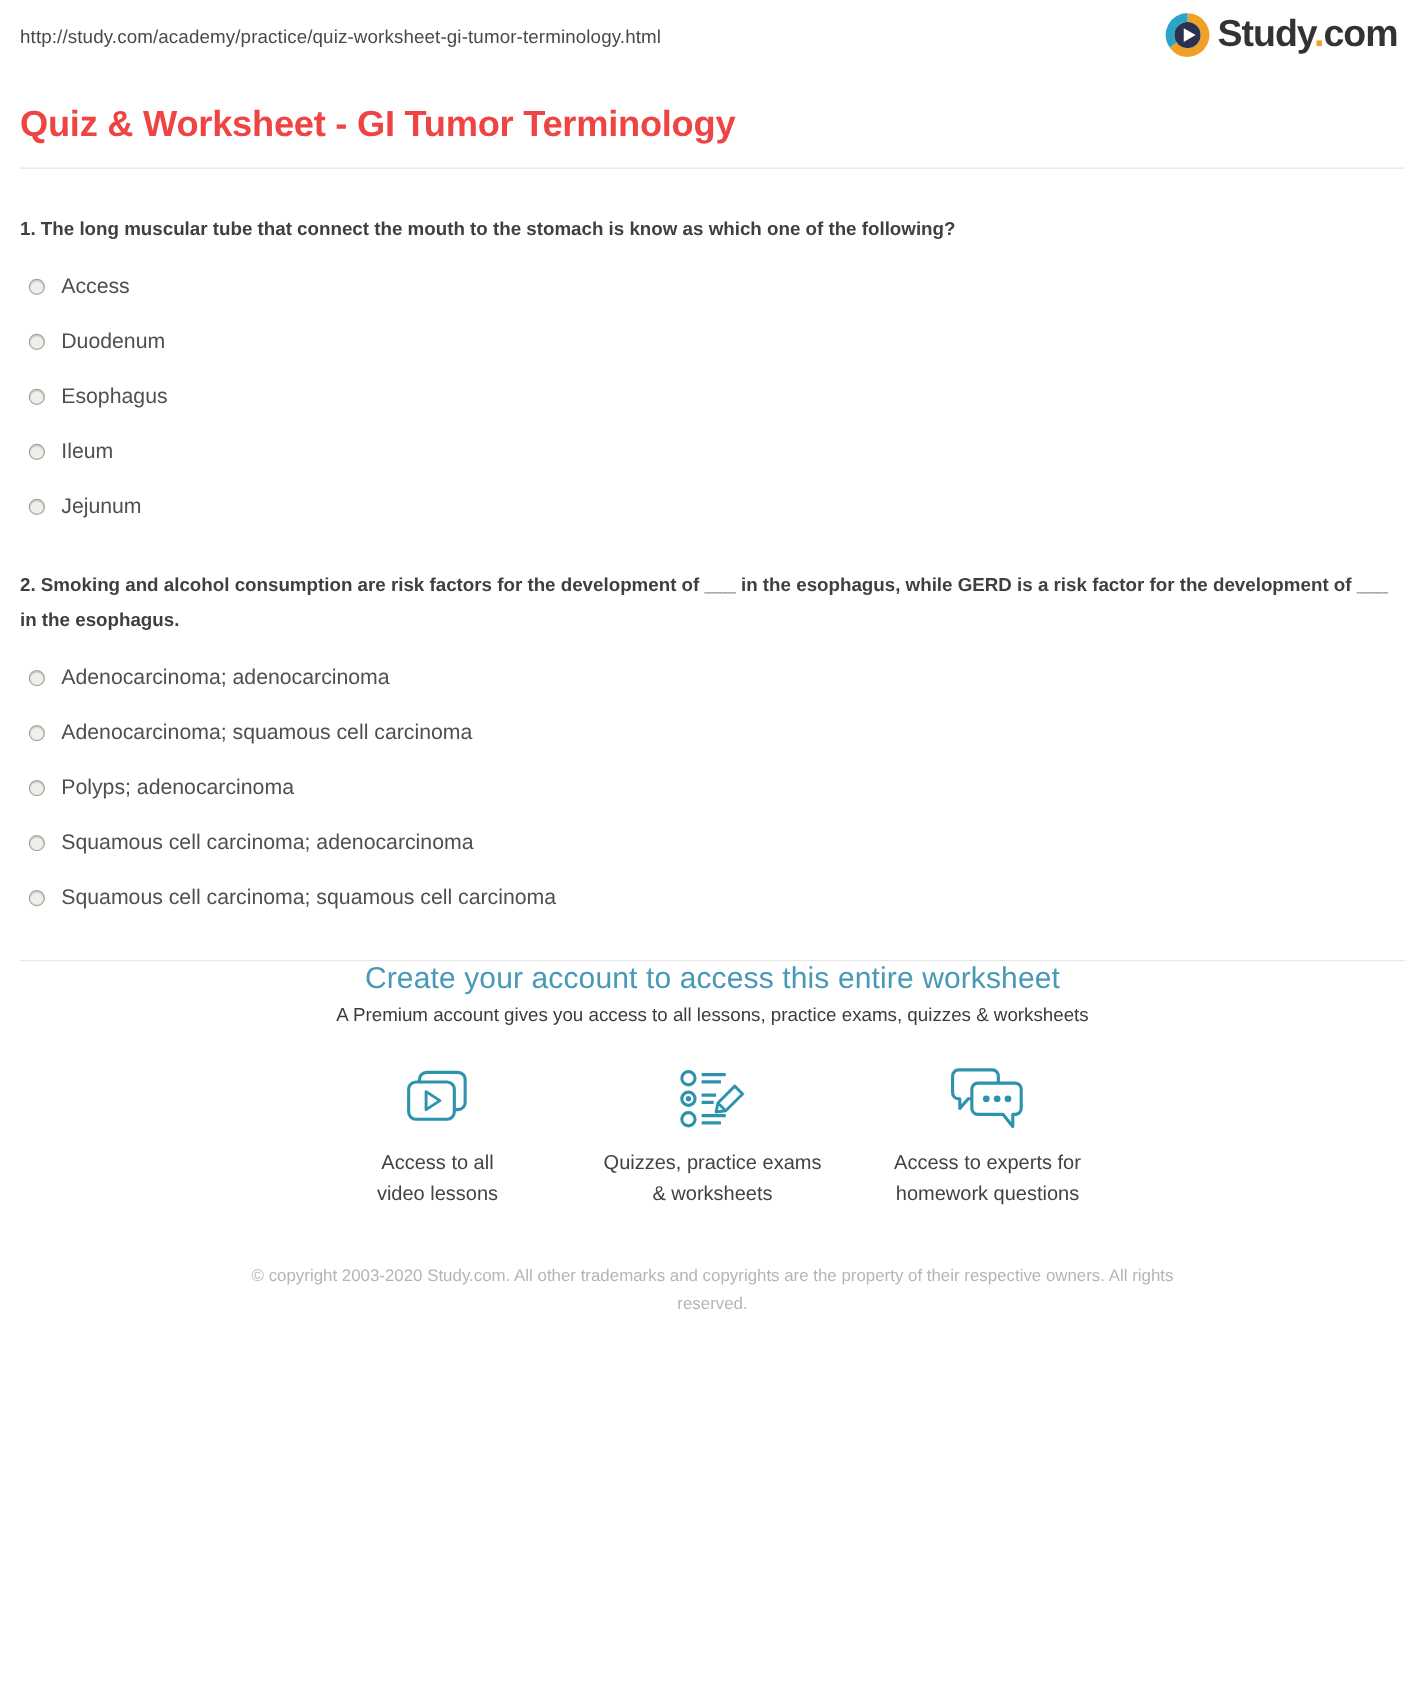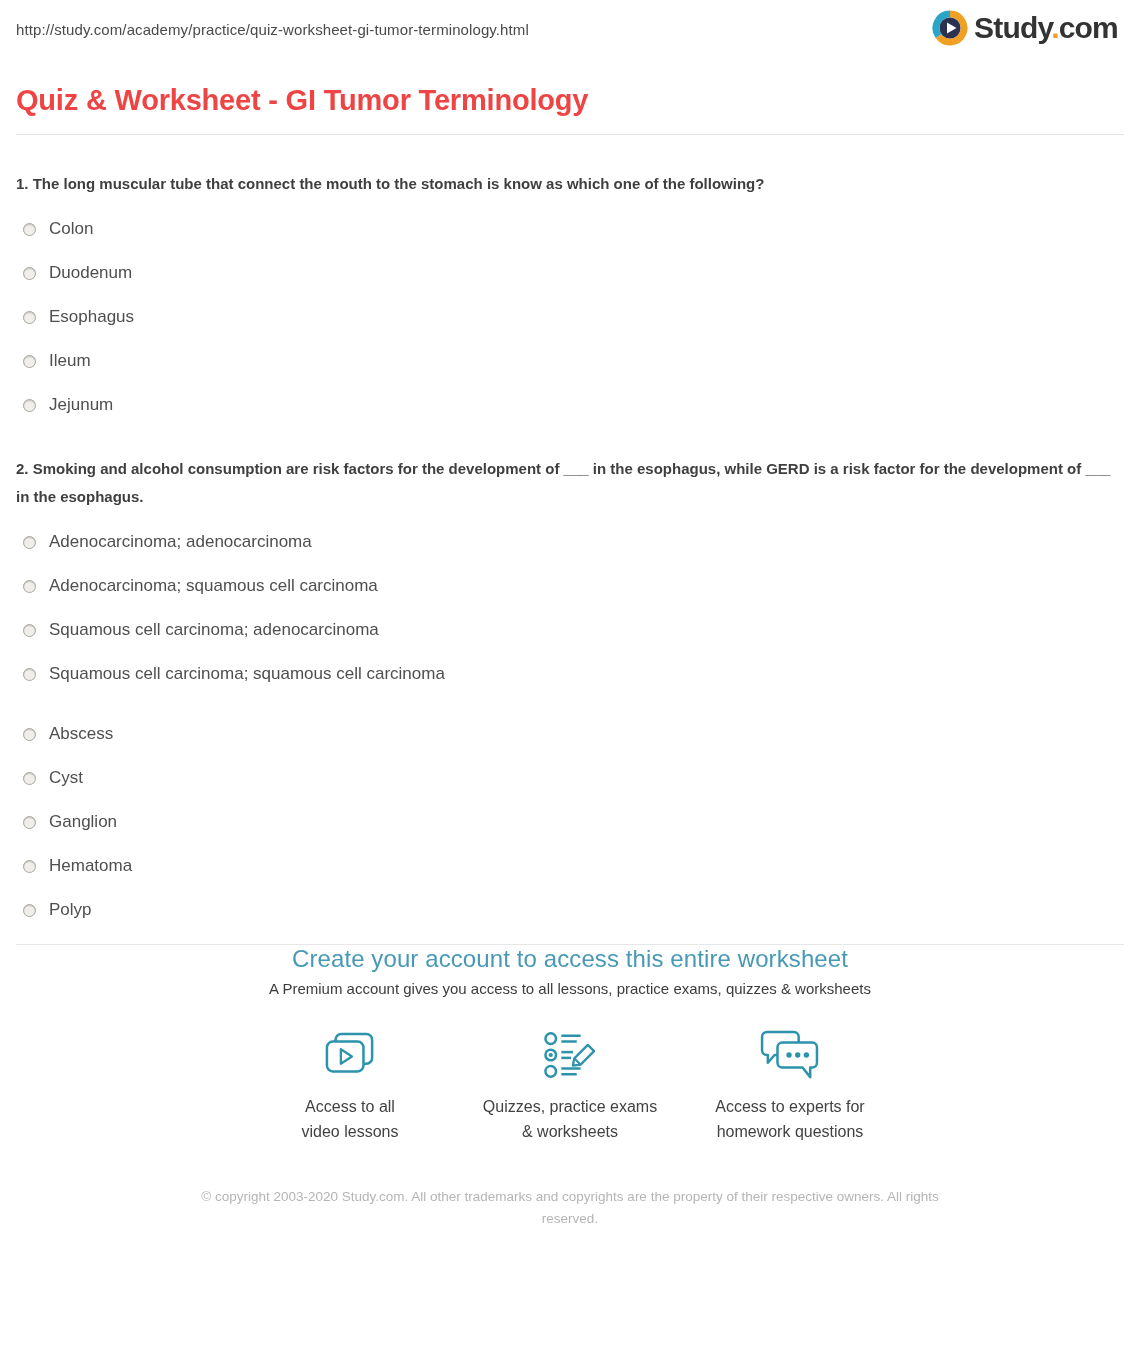--- a/index.html
+++ b/index.html
@@ -87,21 +87,21 @@
   </div>
 
   <h1 class="page-title">Quiz &amp; Worksheet - GI Tumor Terminology</h1>
   <hr class="divider">
 
   <div class="question-block">
     <div class="question-text"><span>1.</span> <span>The long muscular tube that connect the mouth to the stomach is know as which one of the following?</span></div>
     <div class="options">
       <div class="option">
         <span class="radio"></span>
-        <span class="option-label">Colon</span>
+        <span class="option-label">Access</span>
       </div>
       <div class="option">
         <span class="radio"></span>
         <span class="option-label">Duodenum</span>
       </div>
       <div class="option">
         <span class="radio"></span>
         <span class="option-label">Esophagus</span>
       </div>
       <div class="option">
@@ -121,52 +121,34 @@
       <div class="option">
         <span class="radio"></span>
         <span class="option-label">Adenocarcinoma; adenocarcinoma</span>
       </div>
       <div class="option">
         <span class="radio"></span>
         <span class="option-label">Adenocarcinoma; squamous cell carcinoma</span>
       </div>
       <div class="option">
         <span class="radio"></span>
+        <span class="option-label">Polyps; adenocarcinoma</span>
+      </div>
+      <div class="option">
+        <span class="radio"></span>
         <span class="option-label">Squamous cell carcinoma; adenocarcinoma</span>
       </div>
       <div class="option">
         <span class="radio"></span>
         <span class="option-label">Squamous cell carcinoma; squamous cell carcinoma</span>
       </div>
     </div>
   </div>
 
   <div class="question-block">
-    <div class="options">
-      <div class="option">
-        <span class="radio"></span>
-        <span class="option-label">Abscess</span>
-      </div>
-      <div class="option">
-        <span class="radio"></span>
-        <span class="option-label">Cyst</span>
-      </div>
-      <div class="option">
-        <span class="radio"></span>
-        <span class="option-label">Ganglion</span>
-      </div>
-      <div class="option">
-        <span class="radio"></span>
-        <span class="option-label">Hematoma</span>
-      </div>
-      <div class="option">
-        <span class="radio"></span>
-        <span class="option-label">Polyp</span>
-      </div>
-    </div>
   </div>
 
   <hr class="cta-divider">
 
   <div class="cta">
     <div class="cta-heading">Create your account to access this entire worksheet</div>
     <div class="cta-subheading">A Premium account gives you access to all lessons, practice exams, quizzes &amp; worksheets</div>
 
     <div class="features">
 

